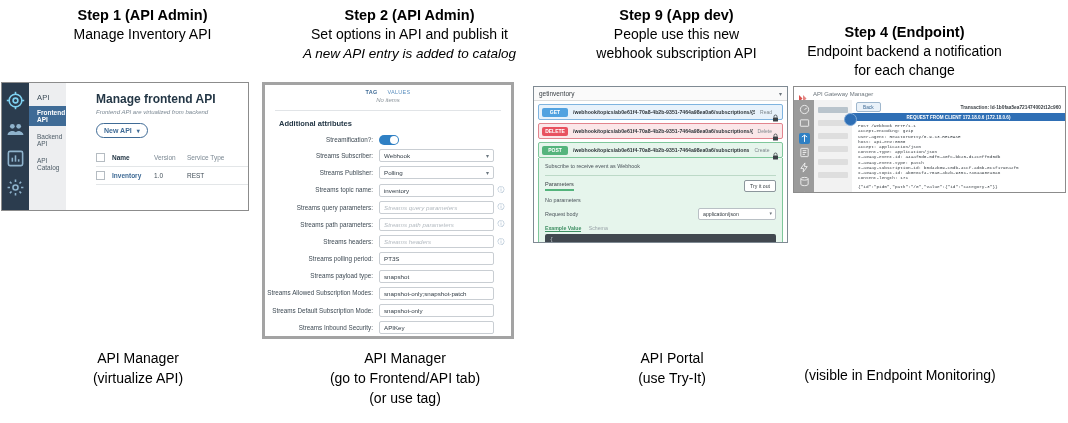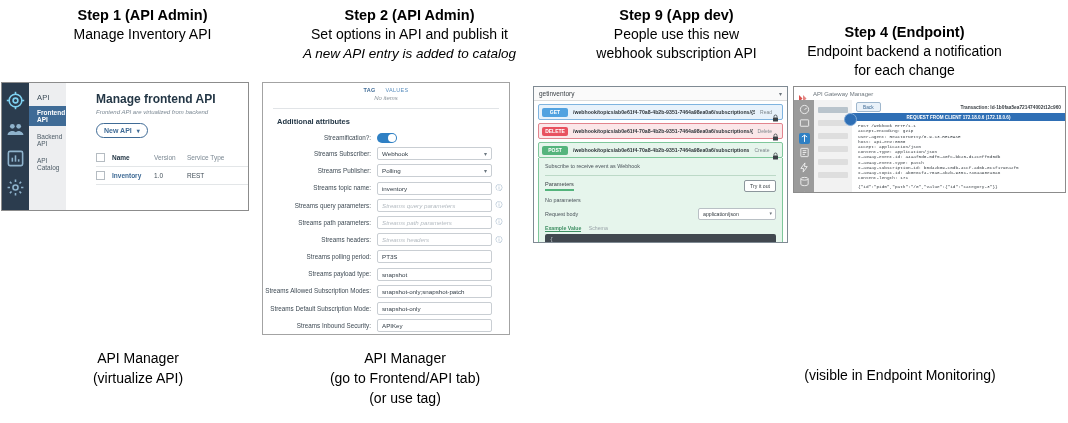--- a/index.html
+++ b/index.html
@@ -14,21 +14,21 @@
 
   .hdr{text-align:center;padding:0 2px;}
   .hdr .t{font-size:14.5px;font-weight:bold;line-height:19px;margin-top:6px;}
   .hdr .s{font-size:14px;line-height:19px;}
   .hdr .i{font-size:13.5px;font-style:italic;line-height:19px;}
 
   .cap{position:absolute;left:0;width:100%;top:348px;text-align:center;}
   .cap div{font-size:14px;line-height:20px;}
 
   
-  .shot{position:absolute;background:#fff;border:1px solid #a3a3a3;overflow:hidden;}
+  .shot{position:absolute;background:#fff;border:3px solid #a3a3a3;overflow:hidden;}
 
   
   #shot1{left:1px;top:82px;width:246px;height:127px;border:1px solid #8c8c8c;}
   .s1rail{position:absolute;left:0;top:0;width:27px;height:100%;background:#2b3c4e;}
   .s1rail .ic{position:absolute;left:4px;width:19px;height:19px;color:#8fb3cc;}
   .s1rail .ic svg{width:19px;height:19px;display:block;}
   .s1rail .ic.on{color:#7fd2f2;}
   .s1nav{position:absolute;left:27px;top:0;width:37px;height:100%;background:#edeef0;}
   .s1nav .ttl{font-size:7.5px;color:#3c4b57;padding:10px 0 0 8px;letter-spacing:.2px;}
   .s1nav .it{font-size:6.5px;color:#4d5b66;padding:3px 0 3px 8px;margin-top:4px;}
@@ -154,20 +154,24 @@
       <div>(or use tag)</div>
     </div>
   </div>
 
   <div class="col col3">
     <div class="hdr">
       <div class="t">Step 9 (App dev)</div>
       <div class="s">People use this new</div>
       <div class="s">webhook subscription API</div>
     </div>
+    <div class="cap">
+      <div>API Portal</div>
+      <div>(use Try-It)</div>
+    </div>
   </div>
 
   <div class="col col4">
     <div class="hdr">
       <div class="t">Step 4 (Endpoint)</div>
       <div class="s">Endpoint backend a notification</div>
       <div class="s">for each change</div>
     </div>
     <div class="cap">
       <div>(visible in Endpoint Monitoring)</div>

